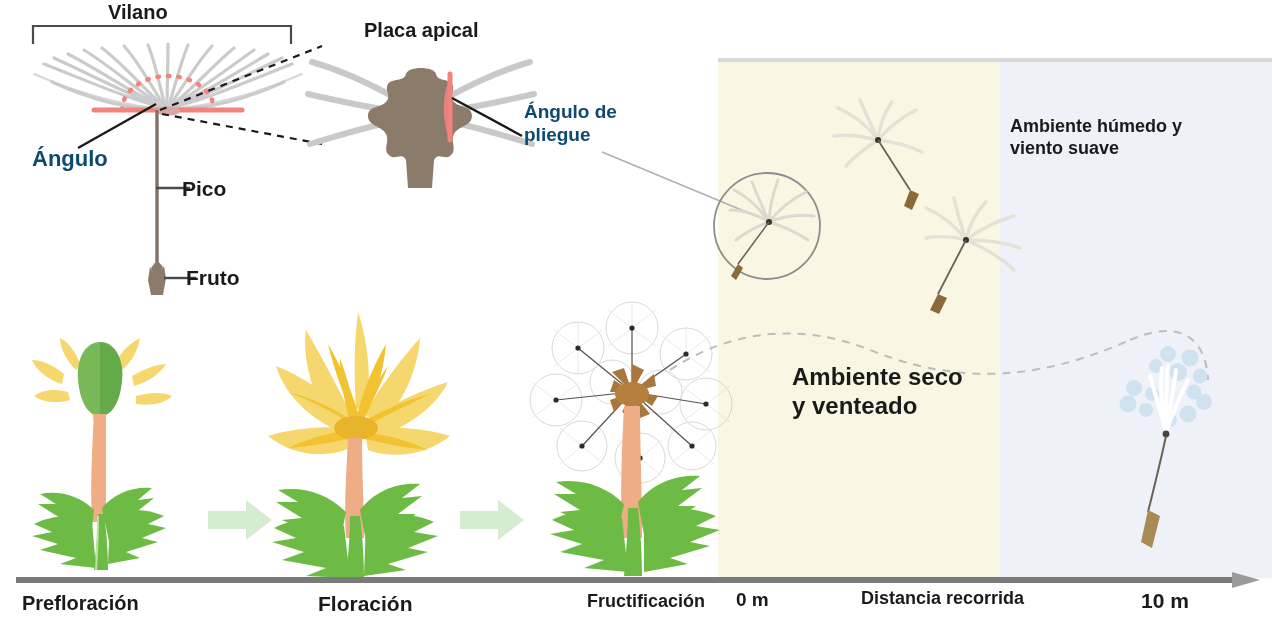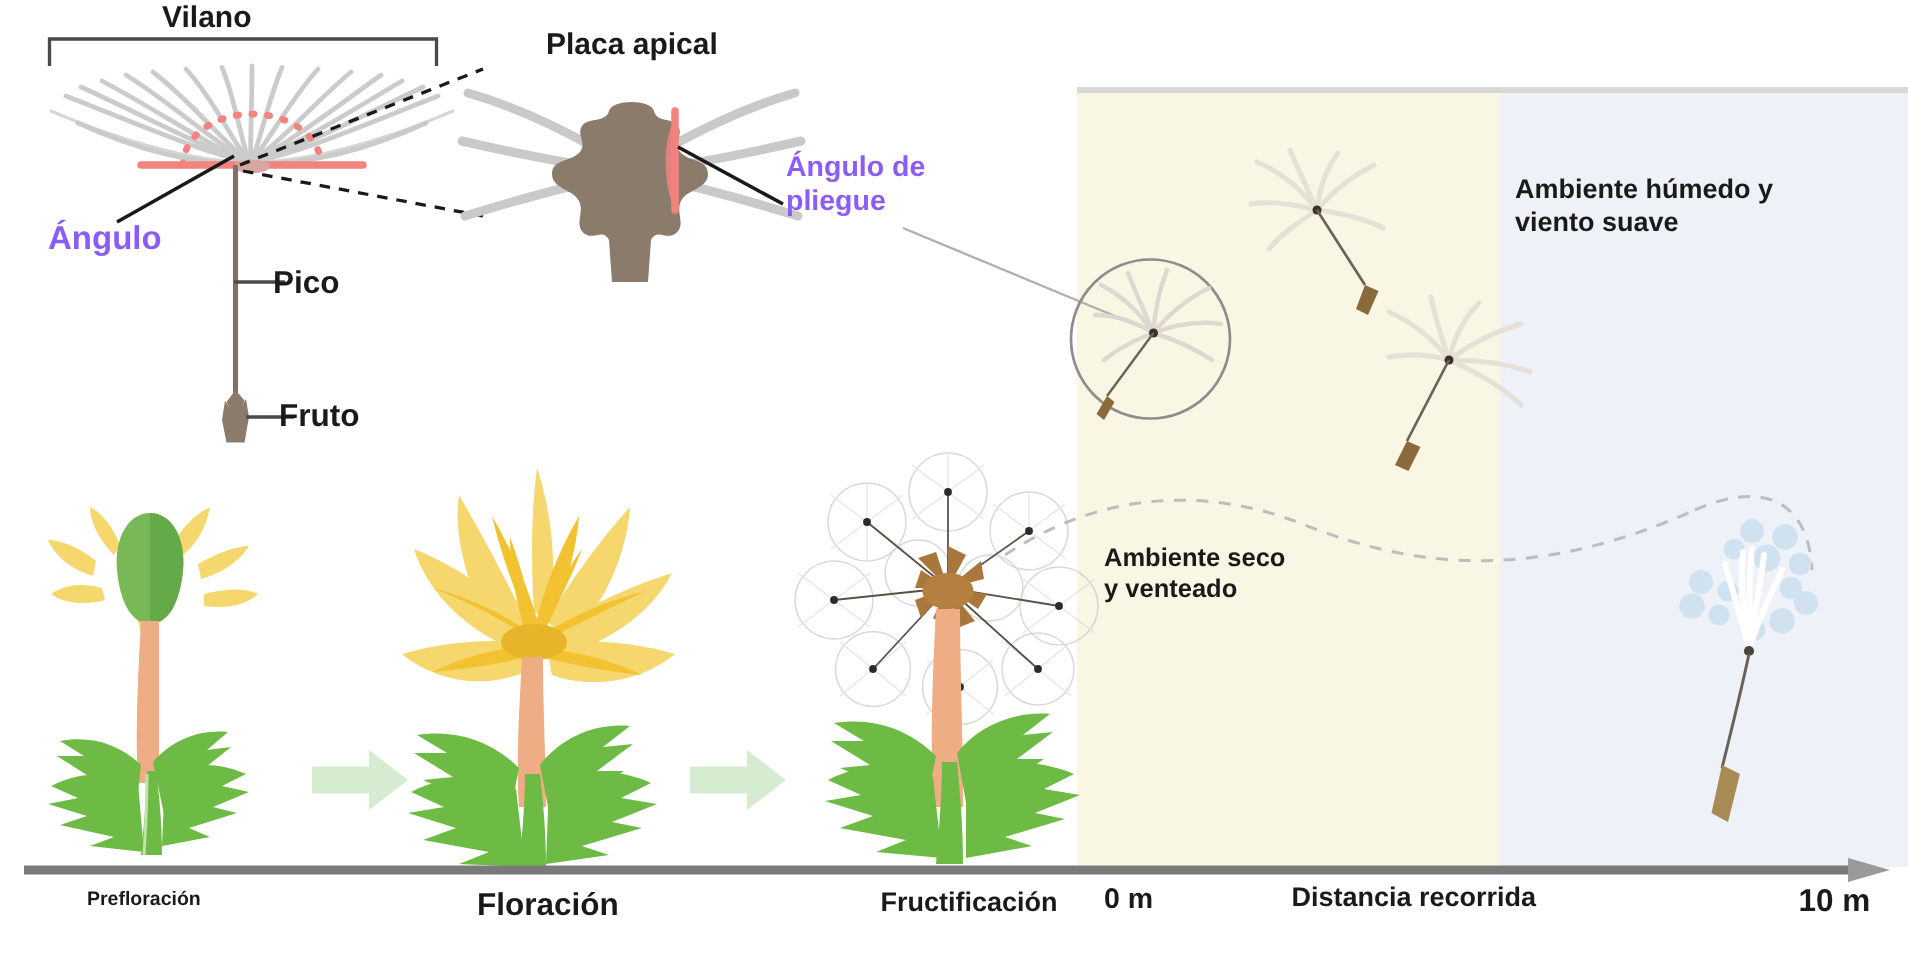--- a/index.html
+++ b/index.html
@@ -1,21 +1,21 @@
 <!DOCTYPE html>
 <html><head>
 <meta charset="utf-8">
 <style>
   html,body{margin:0;padding:0;background:#ffffff;}
   body{width:1272px;height:636px;position:relative;overflow:hidden;
        font-family:"Liberation Sans",sans-serif;}
   #stage{position:absolute;inset:0;width:1272px;height:636px;}
   .abs{position:absolute;}
   .lbl{font-weight:bold;color:#1a1a1a;white-space:pre;line-height:1.22;}
-  .lbl-pink{font-weight:bold;color:#8b5cf6;white-space:pre;line-height:1.22;}
+  .lbl-pink{font-weight:bold;color:#0c4a6e;white-space:pre;line-height:1.22;}
   .panel{position:absolute;}
   svg{display:block;overflow:visible;}
   .nosel{user-select:none;}
 </style>
 </head>
 <body>
 
 <div id="stage">
 
   <div class="panel" style="left:718px;top:58px;width:282px;height:520px;background:#faf6e4;"></div>
@@ -188,21 +188,21 @@
       <path d="M58 96 C58 72 58 48 60 30"></path>
       <path d="M58 96 C62 72 66 50 68 34"></path>
       <path d="M58 96 C52 74 46 54 42 40"></path>
       <path d="M58 96 C66 74 74 56 80 44"></path>
     </g>
     <circle cx="58" cy="98" r="3.4" fill="#4a443a"></circle>
     <path d="M58 100 C52 128 46 152 40 176" fill="none" stroke="#6a6258" stroke-width="2"></path>
     <path d="M40 174 L33 206 L44 212 L52 180 Z" fill="#a98a52"></path>
   </svg>
 
-  <div class="abs lbl nosel" style="left:736px;top:362px;font-size:17px;">Ambiente seco
+  <div class="abs lbl nosel" style="left:792px;top:362px;font-size:24px;">Ambiente seco
 y venteado</div>
   <div class="abs lbl nosel" style="left:1010px;top:116px;font-size:18px;">Ambiente húmedo y
 viento suave</div>
 
   <svg class="abs" style="left:6px;top:330px;" width="210" height="252" viewBox="0 0 210 252">
     <g fill="#f5d76e">
       <path d="M62 62 C48 58 36 60 28 66 C36 72 50 74 64 70 Z"></path>
       <path d="M58 44 C46 34 34 30 26 30 C30 40 42 50 56 54 Z"></path>
       <path d="M74 34 C70 22 62 12 54 8 C54 18 60 30 70 40 Z"></path>
       <path d="M110 32 C116 20 126 12 134 8 C132 20 126 32 116 40 Z"></path>
@@ -339,20 +339,20 @@
                L84 264 L64 272 L108 276 Z"></path>
       <path d="M108 212 C108 234 106 258 104 280 L122 280 C122 254 120 232 118 212 Z"></path>
     </g>
   </svg>
 
   <svg class="abs" style="left:14px;top:570px;" width="1250" height="22" viewBox="0 0 1250 22">
     <line x1="2" y1="10" x2="1222" y2="10" stroke="#7a7a7a" stroke-width="6"></line>
     <path d="M1218 2 L1246 10 L1218 18 Z" fill="#9a9a9a"></path>
   </svg>
 
-  <div class="abs lbl nosel" style="left:22px;top:591px;font-size:13px;margin-left:36px;">Prefloración</div>
+  <div class="abs lbl nosel" style="left:22px;top:591px;font-size:20px;">Prefloración</div>
   <div class="abs lbl nosel" style="left:318px;top:591px;font-size:21px;">Floración</div>
   <div class="abs lbl nosel" style="left:587px;top:591px;font-size:18px;">Fructificación</div>
   <div class="abs lbl nosel" style="left:736px;top:588px;font-size:19px;">0 m</div>
   <div class="abs lbl nosel" style="left:861px;top:588px;font-size:18px;">Distancia recorrida</div>
-  <div class="abs lbl nosel" style="left:1199px;top:588px;font-size:21px;">10 m</div>
+  <div class="abs lbl nosel" style="left:1141px;top:588px;font-size:21px;">10 m</div>
 
 </div>
 
 </body></html>

